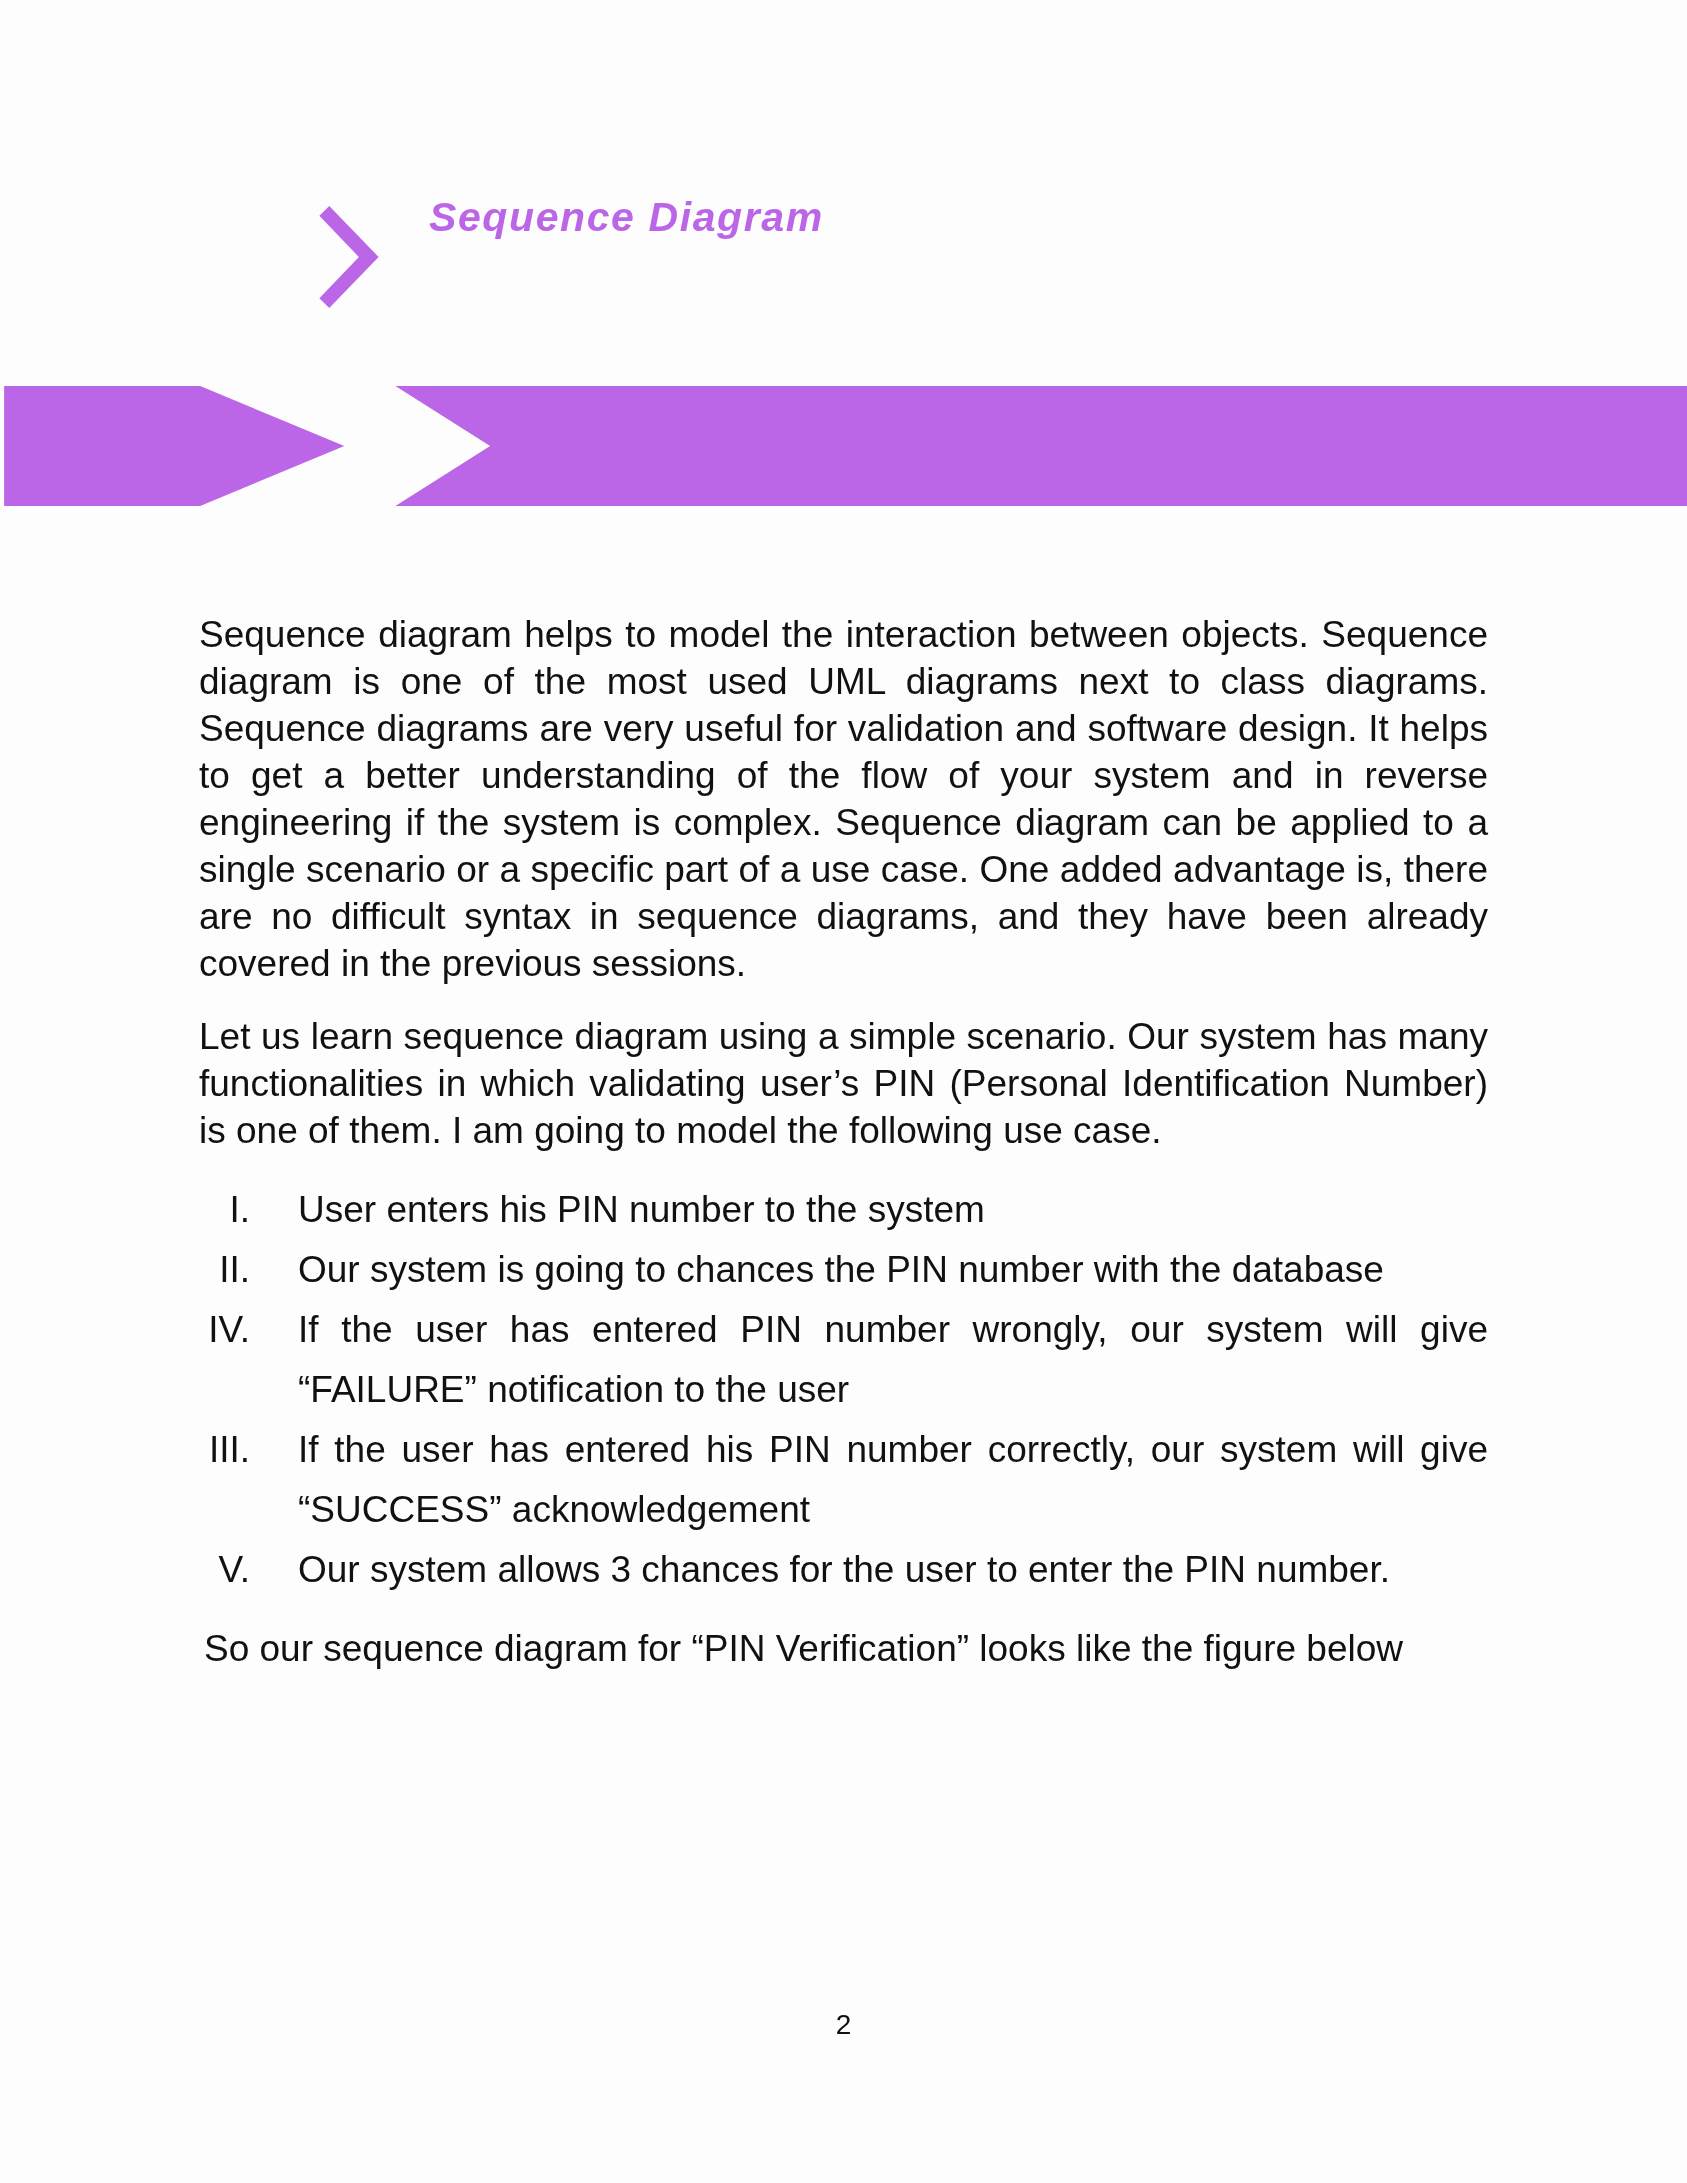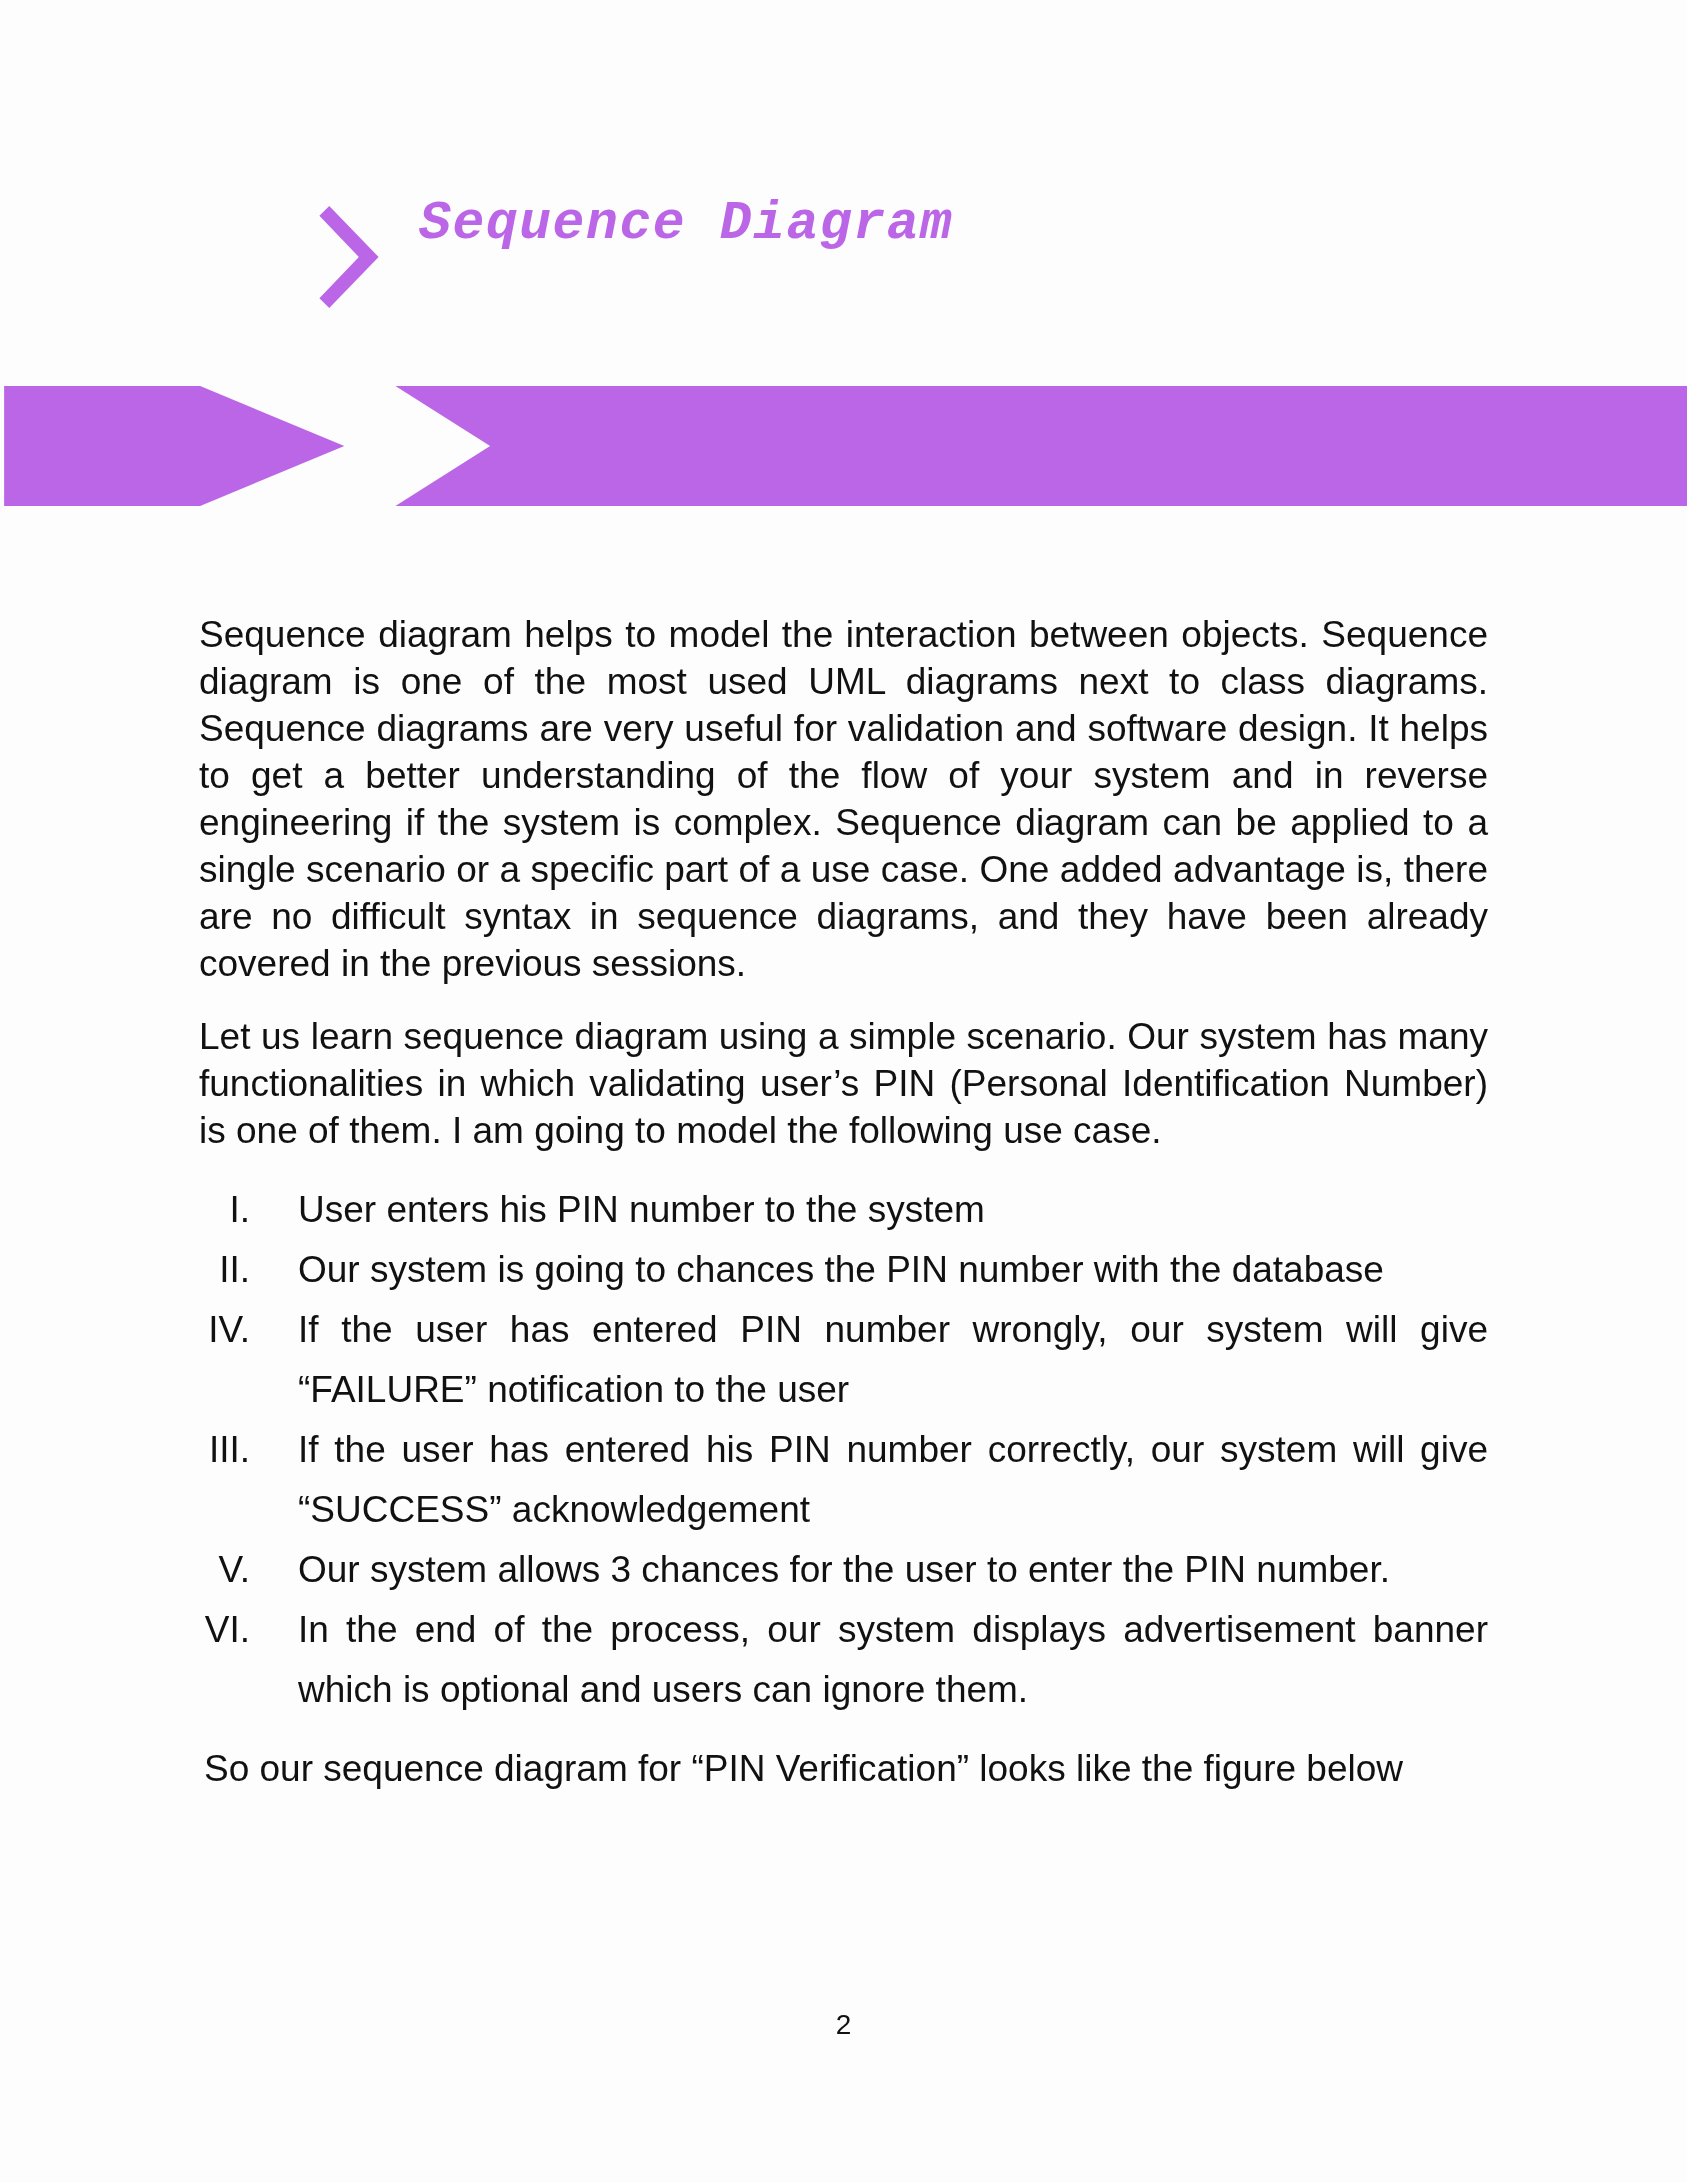--- a/index.html
+++ b/index.html
@@ -4,23 +4,23 @@
 <style>
   html, body { margin: 0; padding: 0; }
   body {
     width: 1687px; height: 2183px; position: relative; overflow: hidden;
     background: #fdfdfd;
     font-family: "Liberation Sans", sans-serif;
     color: #111;
   }
   .chevron { position: absolute; left: 316px; top: 206px; width: 66px; height: 102px; }
   .title {
-    position: absolute; left: 419px; top: 194px;
-    font-family: Liberation Mono, monospace; font-style: italic; font-weight: bold;
-    font-size: 53px; letter-spacing: 1.6px; color: #bb66e6;
+    position: absolute; left: 429px; top: 194px;
+    font-family: Liberation Sans, sans-serif; font-style: italic; font-weight: bold;
+    font-size: 41px; letter-spacing: 1.6px; color: #bb66e6;
     white-space: nowrap;
   }
   .banner { position: absolute; left: 0; top: 386px; width: 1687px; height: 120px; }
   .content {
     position: absolute; left: 199px; top: 611px; width: 1289px;
     font-size: 37px; line-height: 47px;
   }
   .para { margin: 0 0 26px 0; text-align: justify; }
   .list { margin: 0 0 25px 0; padding: 0; list-style: none; }
   .list li { position: relative; padding-left: 99px; line-height: 60px; text-align: justify; margin: 0; }
@@ -46,19 +46,18 @@
 
 <div class="content">
   <p class="para">Sequence diagram helps to model the interaction between objects. Sequence diagram is one of the most used UML diagrams next to class diagrams. Sequence diagrams are very useful for validation and software design. It helps to get a better understanding of the flow of your system and in reverse engineering if the system is complex. Sequence diagram can be applied to a single scenario or a specific part of a use case. One added advantage is, there are no difficult syntax in sequence diagrams, and they have been already covered in the previous sessions.</p>
   <p class="para">Let us learn sequence diagram using a simple scenario. Our system has many functionalities in which validating user’s PIN (Personal Identification Number) is one of them. I am going to model the following use case.</p>
   <ol class="list">
     <li><span class="num">I.</span><span>User enters his PIN number to the system</span></li>
     <li><span class="num">II.</span><span>Our system is going to chances the PIN number with the database</span></li>
     <li><span class="num">IV.</span><span>If the user has entered PIN number wrongly, our system will give “FAILURE” notification to the user</span></li>
     <li><span class="num">III.</span><span>If the user has entered his PIN number correctly, our system will give “SUCCESS” acknowledgement</span></li>
     <li><span class="num">V.</span><span>Our system allows 3 chances for the user to enter the PIN number.</span></li>
-    <li><span class="num">VI.</span><span>In the end of the process, our system displays advertisement banner which is optional and users can ignore them.</span></li>
   </ol>
   <p class="final">So our sequence diagram for “PIN Verification” looks like the figure below</p>
 </div>
 
 <div class="page-num">2</div>
 
 
 </body></html>

